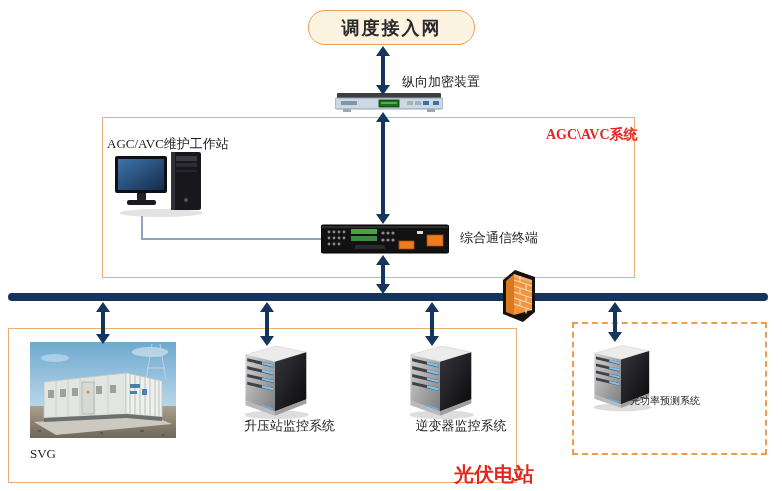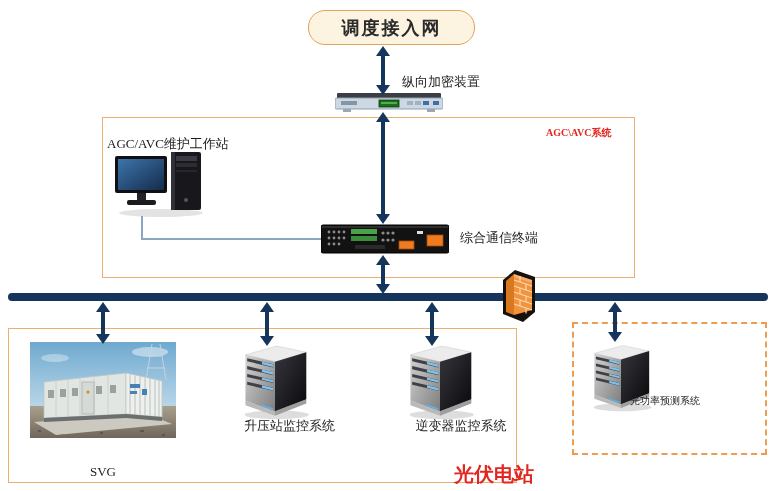--- a/index.html
+++ b/index.html
@@ -23,21 +23,21 @@
   .pv-box{
     position:absolute;left:8px;top:328px;width:509px;height:155px;
     border:1.5px solid var(--group-border,#e9b071);background:transparent;
   }
   .forecast-box{
     position:absolute;left:572px;top:322px;width:195px;height:133px;
     border:2px dashed var(--dashed-border,#ee9d4f);background:transparent;
   }
   
   .lbl{position:absolute;font-size:13px;white-space:nowrap;color:#1c1c1c;}
-  .lbl-red{position:absolute;font-size:10px;font-weight:700;white-space:nowrap;
+  .lbl-red{position:absolute;font-size:14px;font-weight:700;white-space:nowrap;
     color:var(--red-label,#e3261f);}
   
   .bus{
     position:absolute;left:8px;top:293px;width:760px;height:8px;border-radius:4px;
     background:var(--bus,#16355d);
   }
   
   .varrow{position:absolute;width:14px;z-index:4;}
   .varrow i{position:absolute;left:5px;top:8px;bottom:8px;width:4px;
     background:var(--arrow,#16355d);}
@@ -265,21 +265,21 @@
         <path d="M125,38 L125,74.3"></path>
         <path d="M129,38.8 L129,74.6"></path>
     </g>
     <g fill="#4a7fb5">
         <rect x="100" y="42" width="10" height="4"></rect>
         <rect x="100" y="49" width="7" height="3"></rect>
         <rect x="112" y="47" width="5" height="6"></rect>
       </g>
     <polygon points="14,76 96,72 132,75 132,79 96,76 14,80" fill="#6b6f6d"></polygon>
   </svg>
-  <div class="lbl" style="left:30px;top:464px;width:146px;text-align:center">SVG</div>
+  <div class="lbl" style="left:30px;top:446px;width:146px;">SVG</div>
 
   <svg class="icon" style="left:236px;top:340px" width="78" height="80" viewBox="0 0 84 92">
       <use href="#server-sym"></use>
     </svg>
   <div class="lbl" style="left:205px;top:417px;width:130px;text-align:right">升压站监控系统</div>
 
   <svg class="icon" style="left:401px;top:340px" width="78" height="80" viewBox="0 0 84 92">
       <use href="#server-sym"></use>
     </svg>
   <div class="lbl" style="left:396px;top:417px;width:130px;text-align:center">逆变器监控系统</div>

